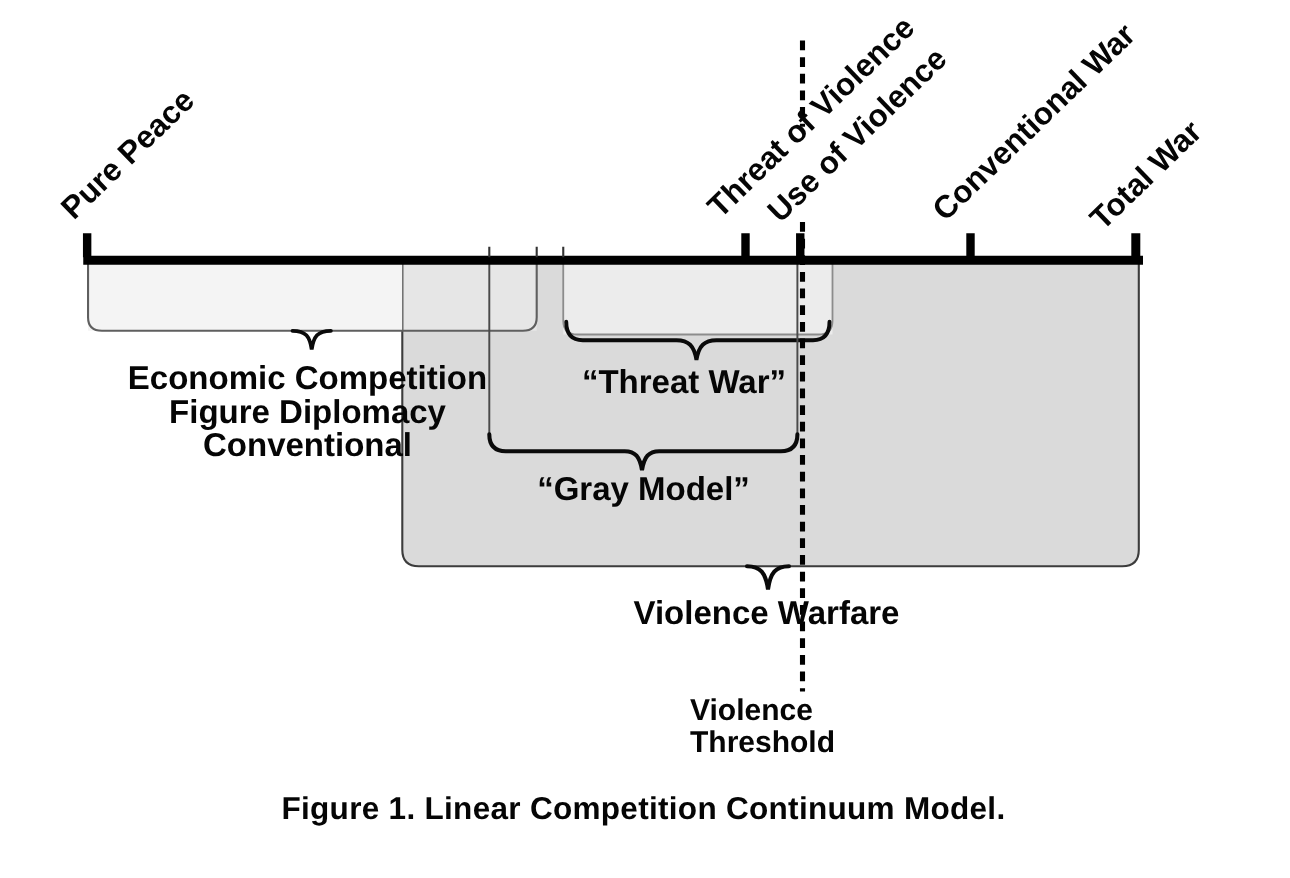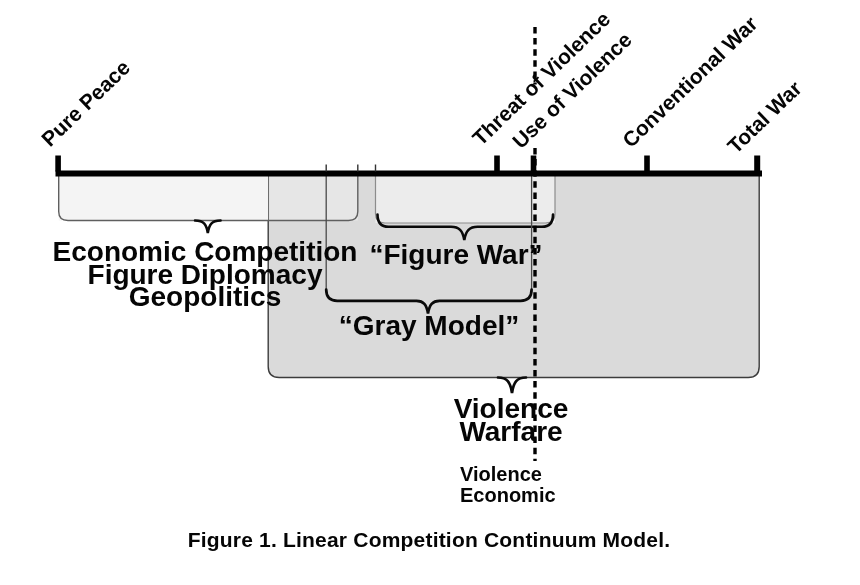--- a/index.html
+++ b/index.html
@@ -4,21 +4,21 @@
 <style>
   html,body{margin:0;padding:0;background:#ffffff;}
   .stage{
     position:relative;width:860px;height:585px;background:#ffffff;overflow:hidden;
     font-family:"Liberation Sans","DejaVu Sans",sans-serif;color:#000;
   }
   .stage svg{position:absolute;left:0;top:0;}
   .lbl{position:absolute;font-weight:700;color:#050505;}
   .axis-lbl{font-size:21px;line-height:1;white-space:nowrap;
     transform:rotate(-44deg);transform-origin:0 100%;}
-  .sec-lbl{font-size:28px;line-height:22.5px;text-align:center;}
+  .sec-lbl{font-size:22px;line-height:22.5px;text-align:center;}
   .thr-lbl{font-size:20px;line-height:21px;text-align:left;}
   .caption{font-size:21px;line-height:30px;text-align:center;letter-spacing:0.2px;}
   .sec-lbl span,.thr-lbl span{display:block;}
 </style>
 </head>
 <body>
 
 <div class="stage">
 
   <svg width="860" height="585" viewBox="0 0 860 585">
@@ -64,26 +64,26 @@
 
   <div class="lbl axis-lbl" style="left:52px;bottom:435px;">Pure Peace</div>
   <div class="lbl axis-lbl" style="left:483px;bottom:436px;">Threat of Violence</div>
   <div class="lbl axis-lbl" style="left:523px;bottom:433px;">Use of Violence</div>
   <div class="lbl axis-lbl" style="left:633px;bottom:434px;">Conventional War</div>
   <div class="lbl axis-lbl" style="left:738px;bottom:428px;">Total War</div>
 
   <div class="lbl sec-lbl" style="left:44px;top:241px;width:322px;">
     <span>Economic Competition</span>
     <span>Figure Diplomacy</span>
-    <span>Geopolitics</span>
+    <span>Conventional</span>
   </div>
-  <div class="lbl sec-lbl" style="left:356px;top:244px;width:200px;">“Figure War”</div>
+  <div class="lbl sec-lbl" style="left:356px;top:244px;width:200px;">“Threat War”</div>
   <div class="lbl sec-lbl" style="left:329px;top:315px;width:200px;">“Gray Model”</div>
   <div class="lbl sec-lbl" style="left:411px;top:398px;width:200px;">Violence Warfare</div>
 
   <div class="lbl thr-lbl" style="left:460px;top:464px;width:150px;">
     <span>Violence</span>
-    <span>Economic</span>
+    <span>Threshold</span>
   </div>
 
   <div class="lbl caption" style="left:0px;top:525px;width:858px;">Figure 1. Linear Competition Continuum Model.</div>
 
 </div>
 
 </body></html>

